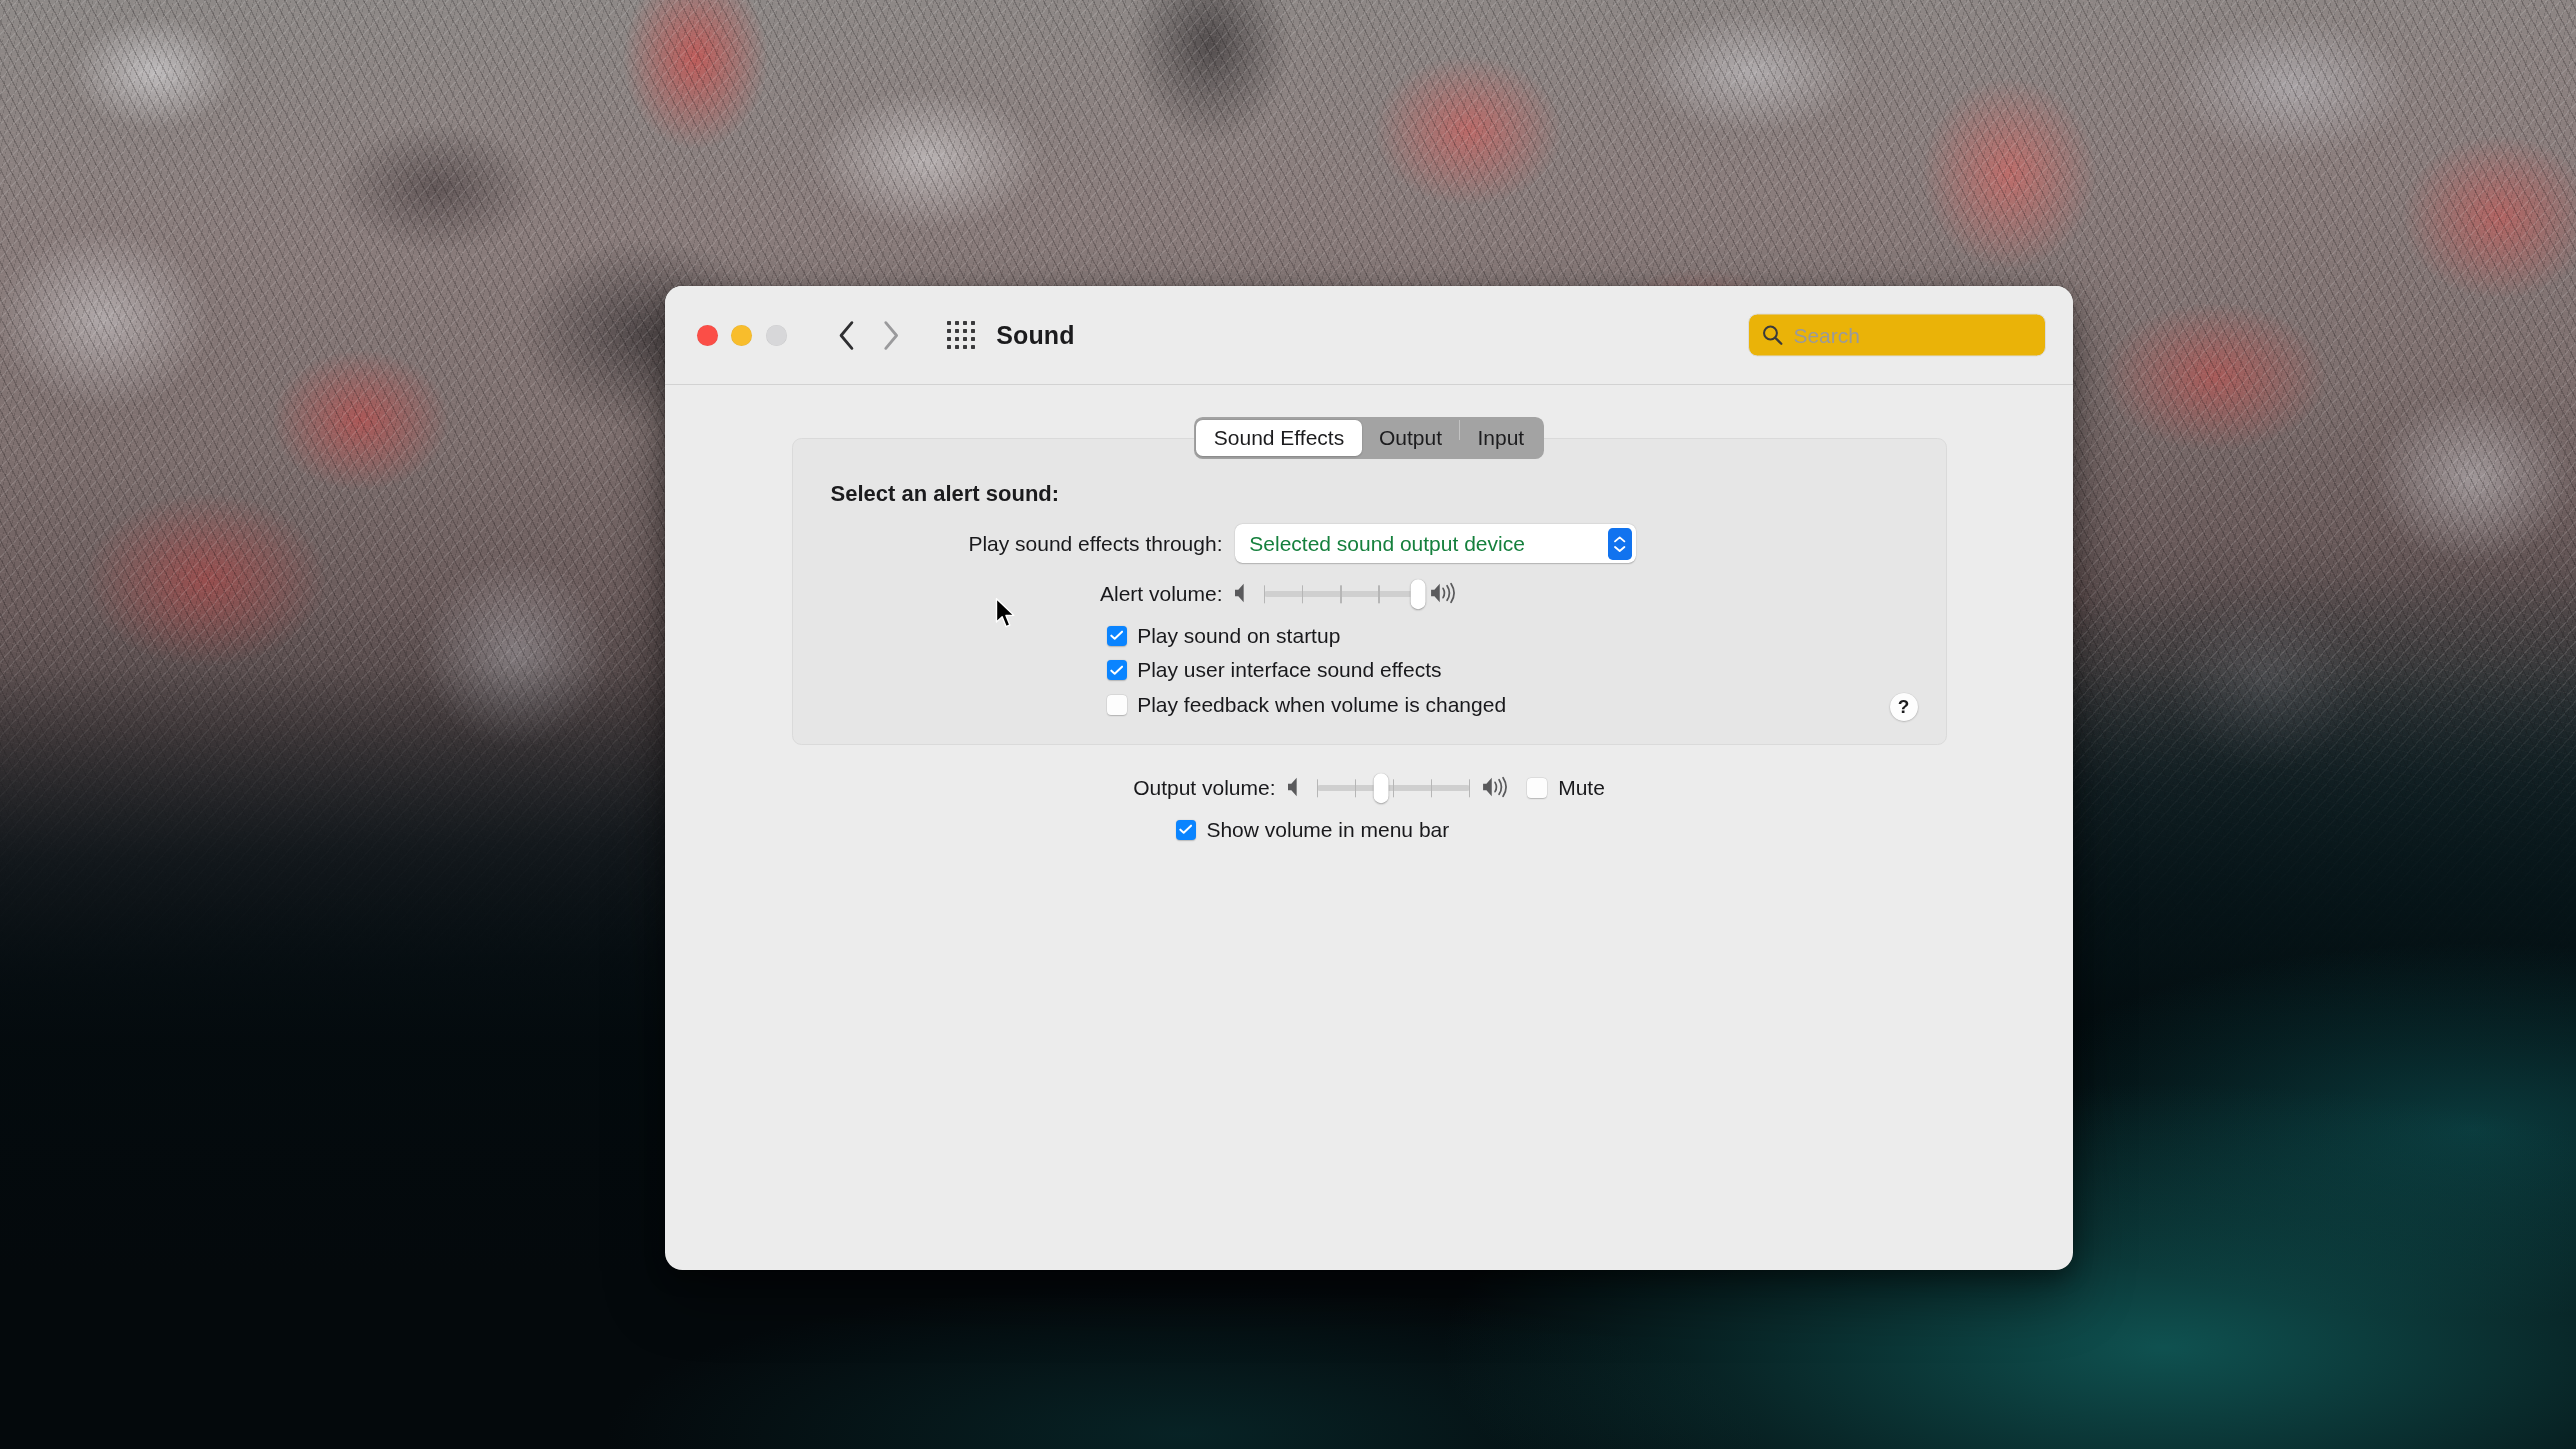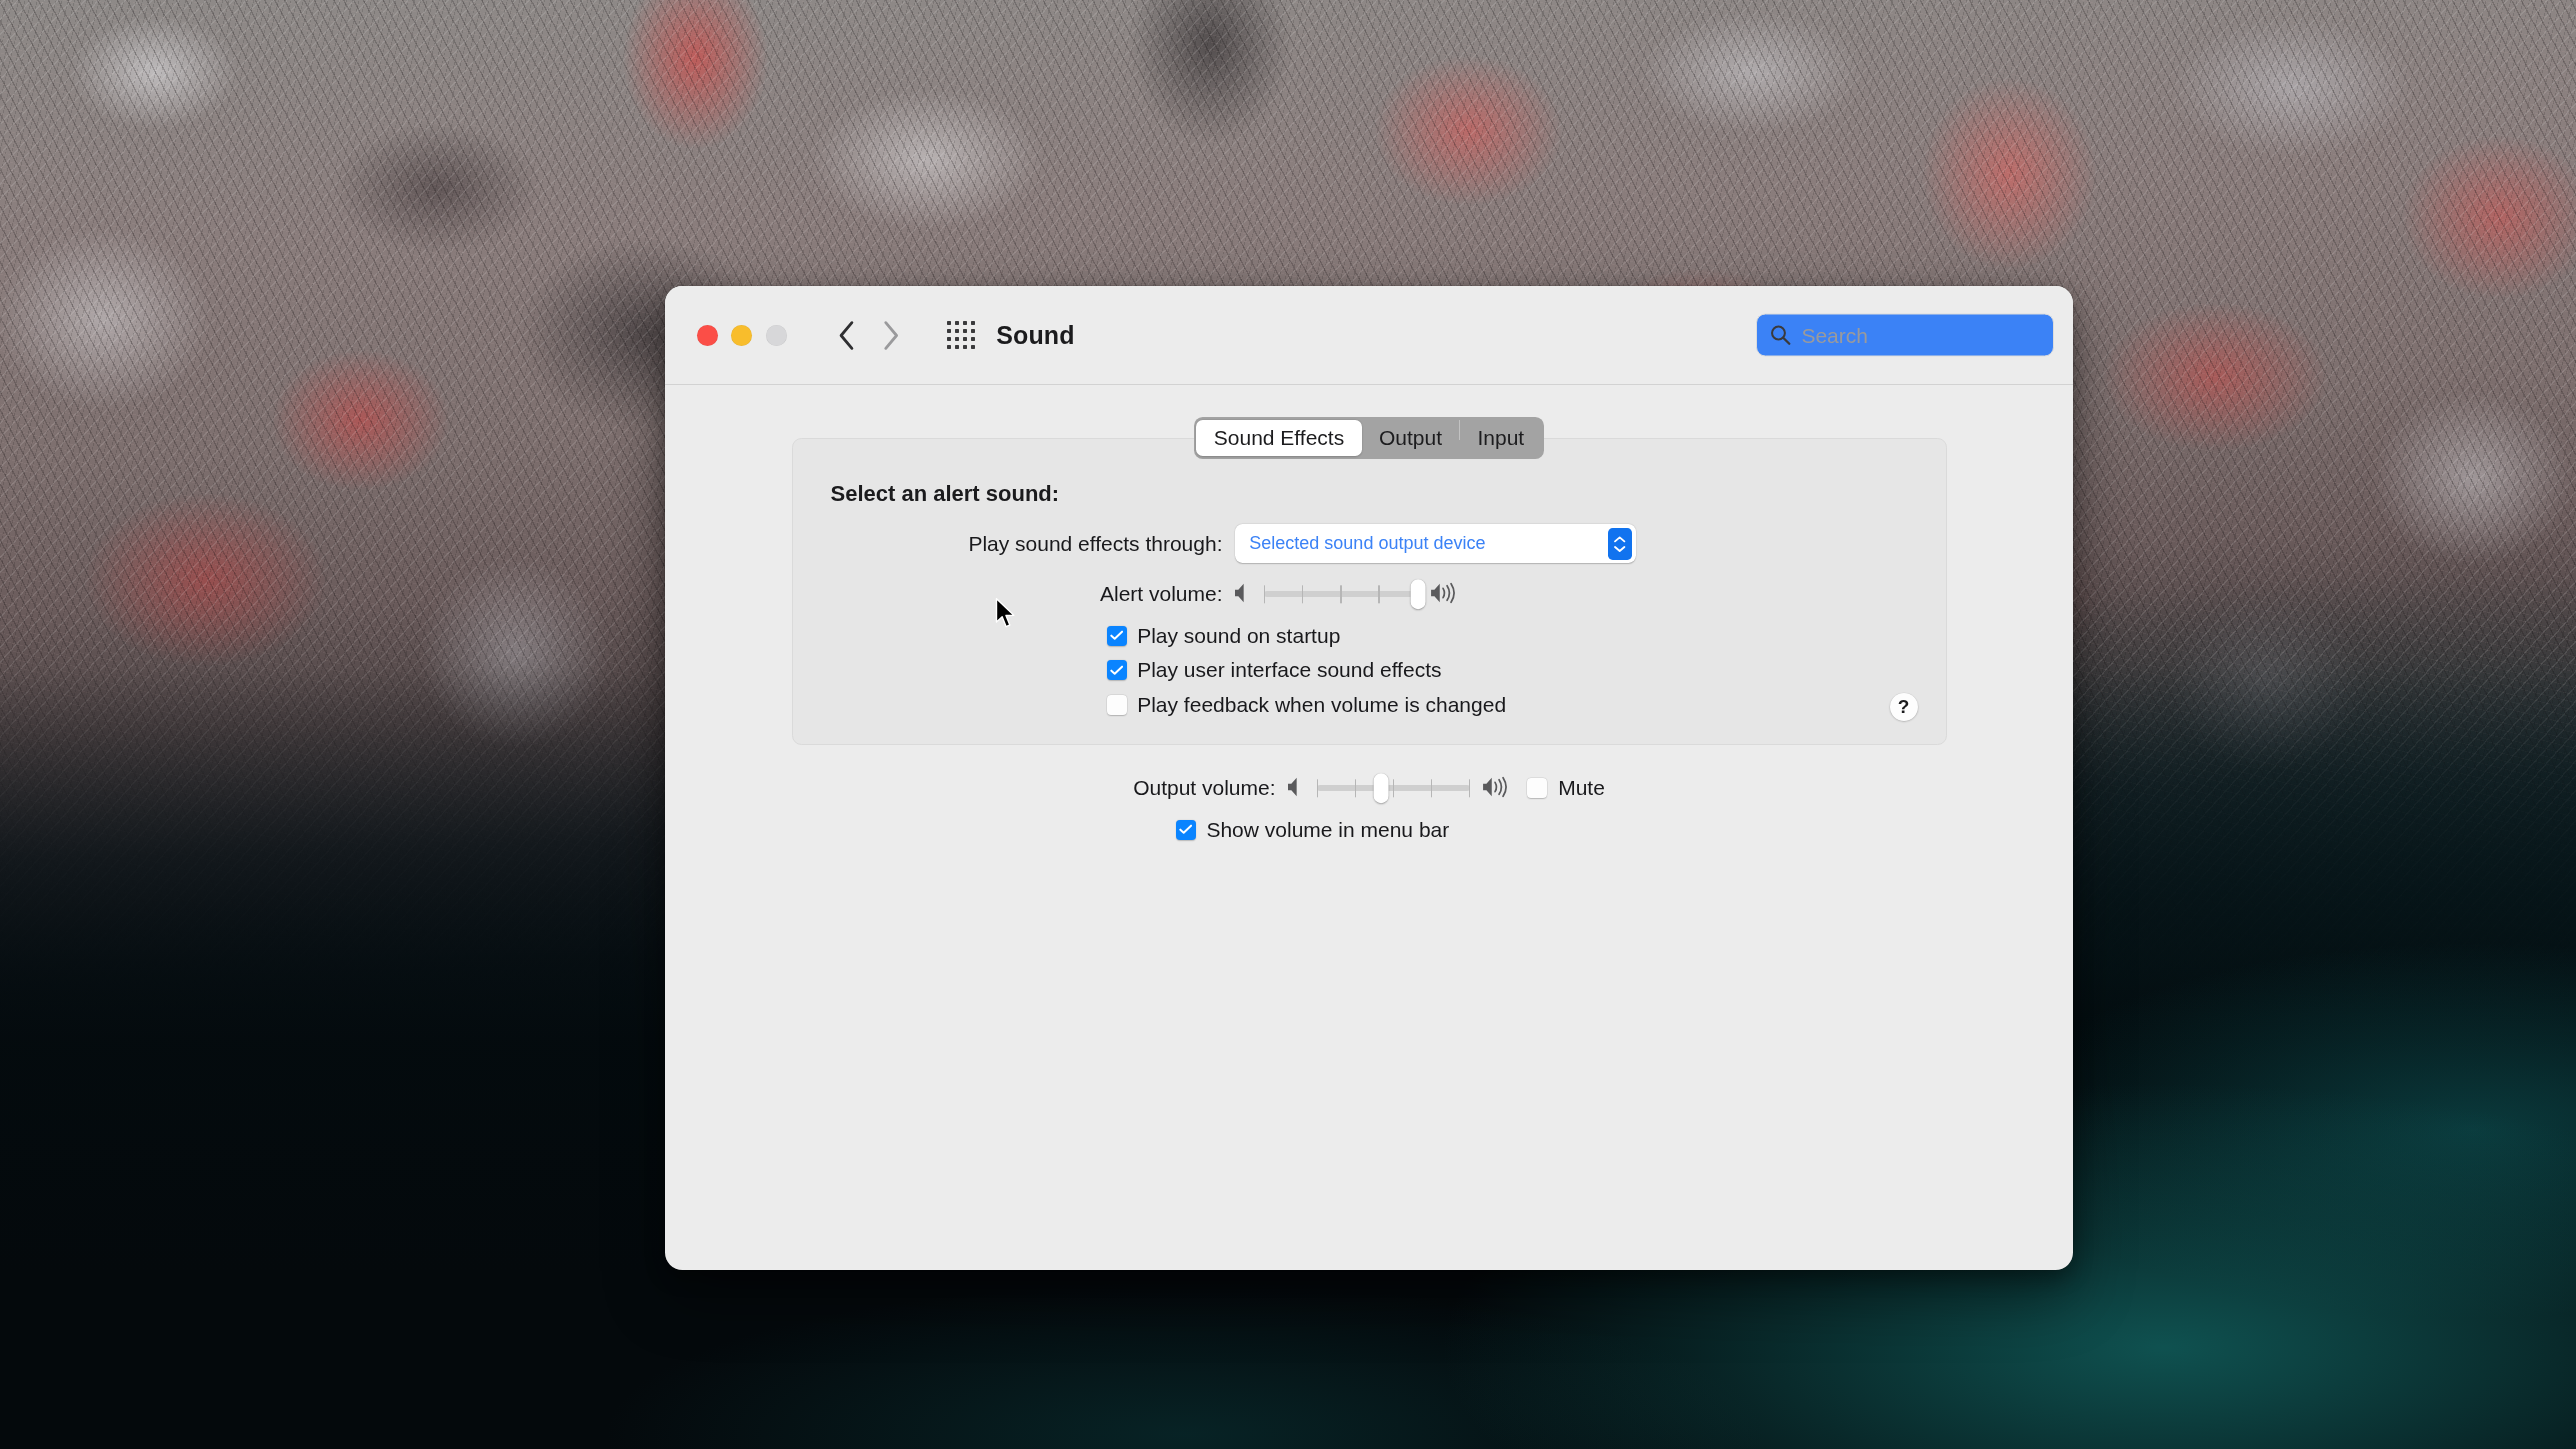--- a/index.html
+++ b/index.html
@@ -185,26 +185,26 @@
   #window-title {
     margin-left: 19px;
     font-size: 25px;
     font-weight: 700;
     color: #1b1b1d;
     letter-spacing: 0.1px;
   }
 
   #searchbox {
     position: absolute;
-    right: 19px;
+    right: 27px;
     top: 50%;
     transform: translateY(-50%);
     width: 298px;
     height: 43px;
-    background: #3b82f6;
+    background: #eab308;
     border: 0.7px solid #dcdcdc;
     border-radius: 9.4px;
     display: flex;
     align-items: center;
     padding: 0 12px;
     gap: 9.4px;
   }
   #searchbox .mag { width: 23px; height: 23px; flex: 0 0 23px; }
   #search-input {
     border: 0;
@@ -336,22 +336,22 @@
     background: #fff;
     border-radius: 7.4px;
     box-shadow: 0 0.7px 1.3px rgba(0,0,0,.22), 0 0 0 0.3px rgba(0,0,0,.07);
     display: flex;
     align-items: center;
     padding: 0 4px 0 14.8px;
     justify-content: space-between;
     cursor: default;
   }
   #output-device-label {
-    font-size: 18px;
-    color: #3b82f6;
+    font-size: 21px;
+    color: #15803d;
     white-space: nowrap;
   }
   .stepper {
     width: 24px;
     height: 32px;
     background: #1173ef;
     border-radius: 4.7px;
     display: flex;
     flex-direction: column;
     align-items: center;

